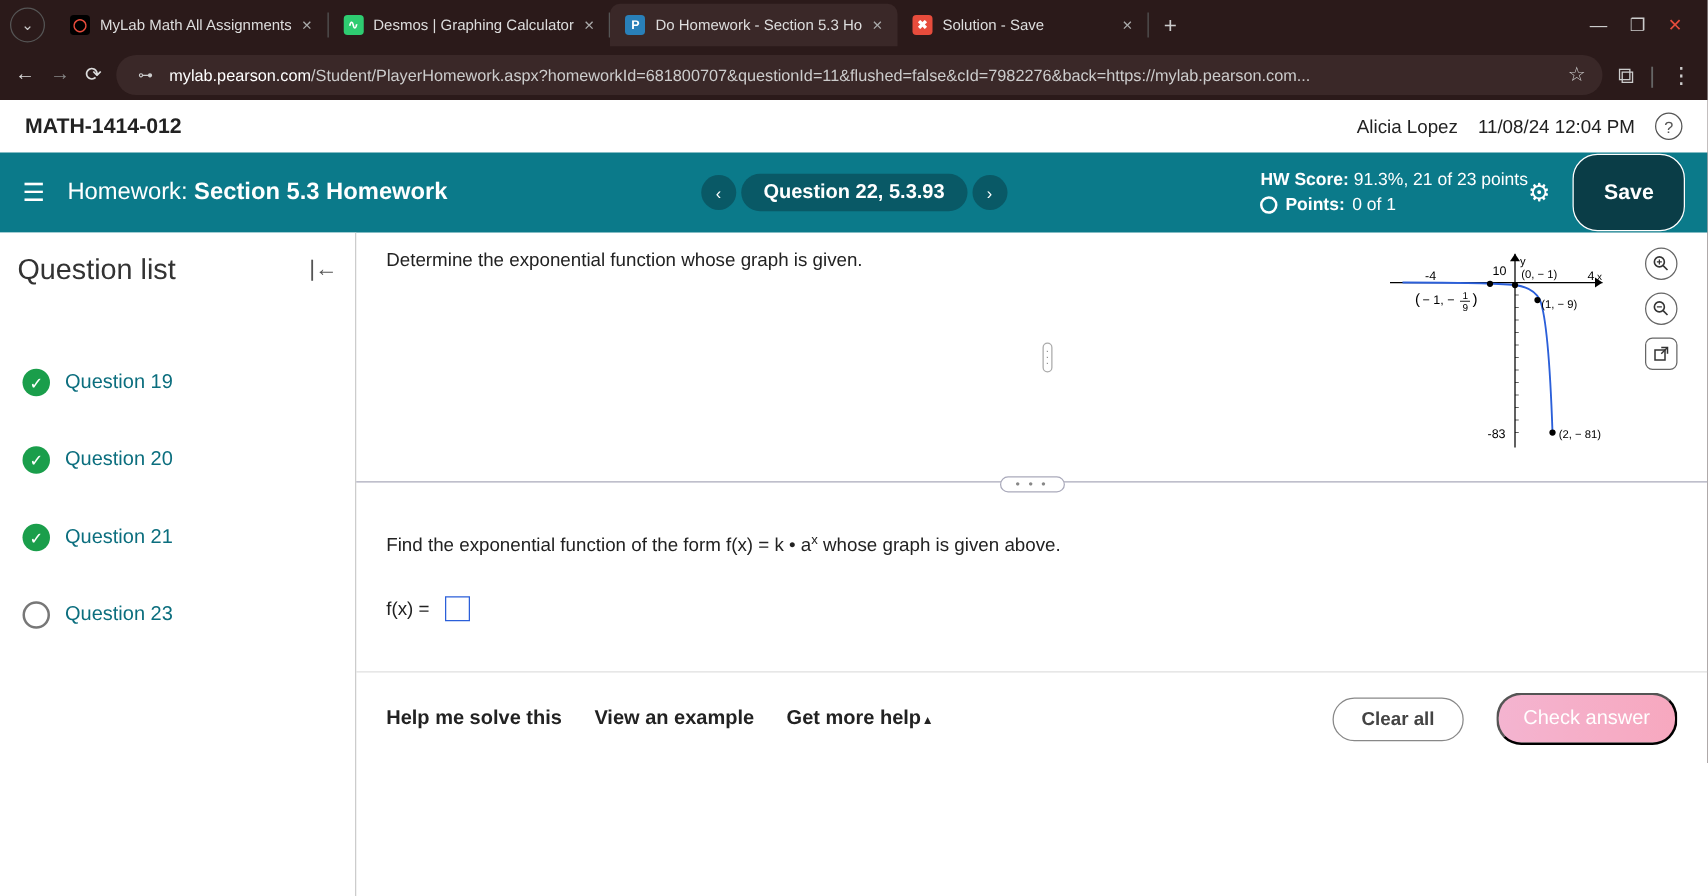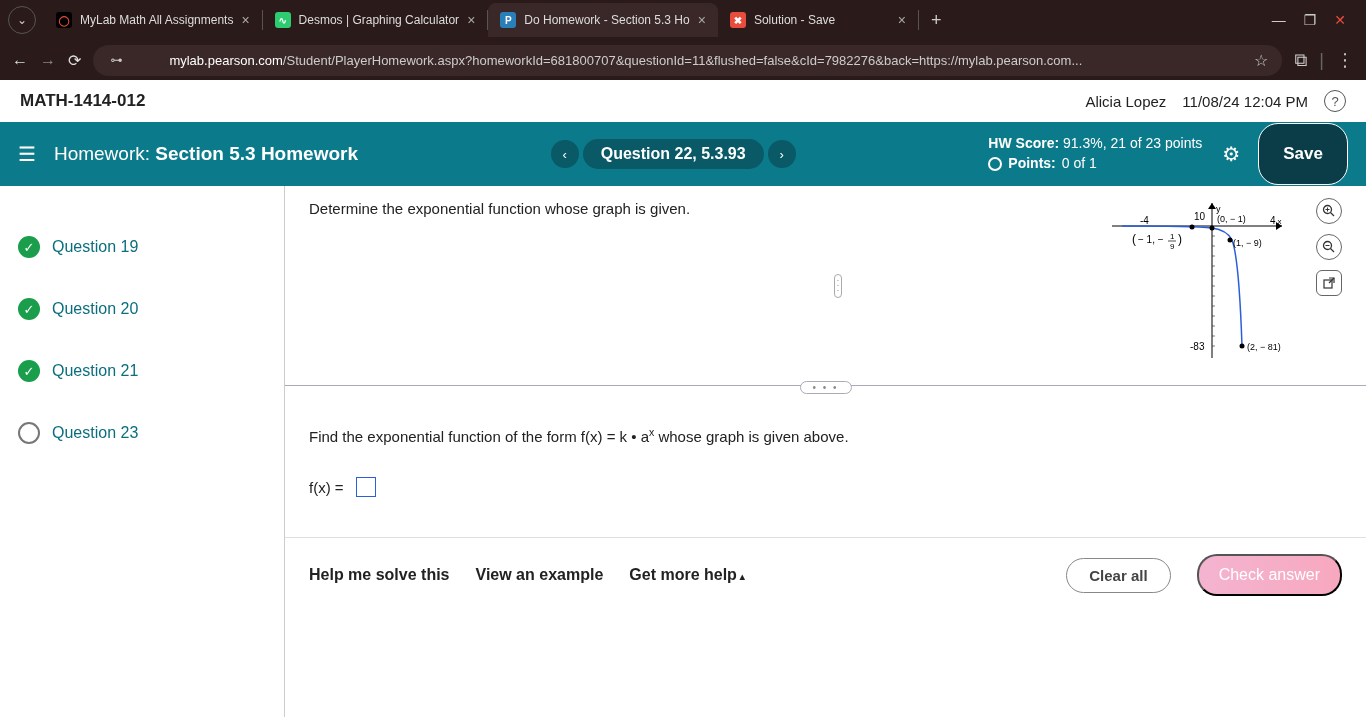--- a/index.html
+++ b/index.html
@@ -17,41 +17,41 @@
 .tab-sep { width: 1px; height: 20px; background: #555; }
 .tab-add { color: #ccc; font-size: 18px; padding: 0 12px; }
 .window-controls { margin-left: auto; display: flex; gap: 18px; color: #ccc; font-size: 14px; padding-right: 12px; }
 
 .addr-bar { display: flex; align-items: center; height: 40px; padding: 0 12px; gap: 12px; }
 .nav-btn { color: #888; font-size: 16px; }
 .nav-btn.enabled { color: #ddd; }
 .addr-field { flex: 1; background: #3a2828; border-radius: 20px; padding: 6px 14px; display: flex; align-items: center; gap: 10px; color: #ccc; font-size: 13px; }
 .addr-site-icon { width: 18px; height: 18px; display: flex; align-items: center; justify-content: center; font-size: 12px; }
 .addr-url { flex: 1; white-space: nowrap; overflow: hidden; }
-.addr-url .domain { color: #fff; margin-left: 34px; }
+.addr-url .domain { color: #fff; }
 .addr-star { font-size: 16px; color: #ccc; }
 .ext-btn { color: #ccc; font-size: 18px; }
 
 
 .page { background: #fff; height: 637px; display: flex; flex-direction: column; position: relative; }
 
 .course-bar { display: flex; align-items: center; padding: 10px 20px; background: #fff; justify-content: space-between; }
 .course-id { font-size: 17px; font-weight: 600; color: #222; }
 .user-meta { display: flex; align-items: center; gap: 16px; color: #222; font-size: 15px; }
 .help-circle { width: 22px; height: 22px; border: 1.5px solid #555; border-radius: 50%; display: flex; align-items: center; justify-content: center; font-size: 13px; color: #555; }
 
 .hw-bar { background: #0b7a8a; color: #fff; display: flex; align-items: center; padding: 10px 18px; height: 64px; }
 .hw-menu { font-size: 20px; margin-right: 18px; }
 .hw-title { font-size: 19px; }
 .hw-title .lbl { font-weight: 400; }
 .hw-title .val { font-weight: 700; }
 .q-nav { display: flex; align-items: center; gap: 2px; margin: 0 auto; }
 .q-nav-btn { width: 28px; height: 28px; background: #095966; border-radius: 50%; display: flex; align-items: center; justify-content: center; font-size: 13px; }
 .q-nav-label { background: #095966; padding: 6px 18px; border-radius: 16px; font-size: 16px; font-weight: 600; margin: 0 2px; }
-.score-box { font-size: 14px; line-height: 1.4; margin-right: 20px; }
+.score-box { font-size: 14px; line-height: 1.4; }
 .score-box .pts-row { display: flex; align-items: center; gap: 6px; }
 .pts-circle { width: 14px; height: 14px; border: 2px solid #fff; border-radius: 50%; display: inline-block; }
 .gear-btn { font-size: 20px; margin-right: 18px; }
 .save-btn { background: #0a3d47; border: 1px solid #fff; border-radius: 20px; padding: 20px 24px; font-size: 17px; font-weight: 700; color: #fff; }
 
 .workspace { display: flex; flex: 1; overflow: hidden; }
 .sidebar { width: 285px; background: #fff; border-right: 1px solid #ccc; display: flex; flex-direction: column; }
 .sidebar-head { display: flex; align-items: center; justify-content: space-between; padding: 16px 14px; }
 .sidebar-head h2 { font-size: 23px; font-weight: 400; color: #333; }
 .collapse-icon { font-size: 18px; color: #555; }
@@ -166,20 +166,24 @@
           <b>Points:</b> 
           <span>0 of 1</span>
         </div>
     </div>
     <span class="gear-btn">⚙</span>
     <button class="save-btn">Save</button>
   </div>
 
   <div class="workspace">
     <div class="sidebar">
+      <div class="sidebar-head">
+        <h2>Question list</h2>
+        <span class="collapse-icon">|←</span>
+      </div>
       <div style="height:30px"></div>
       <div class="q-item">
         <span class="q-status done">✓</span>
         <span>Question 19</span>
       </div>
       <div class="q-item">
         <span class="q-status done">✓</span>
         <span>Question 20</span>
       </div>
       <div class="q-item">

